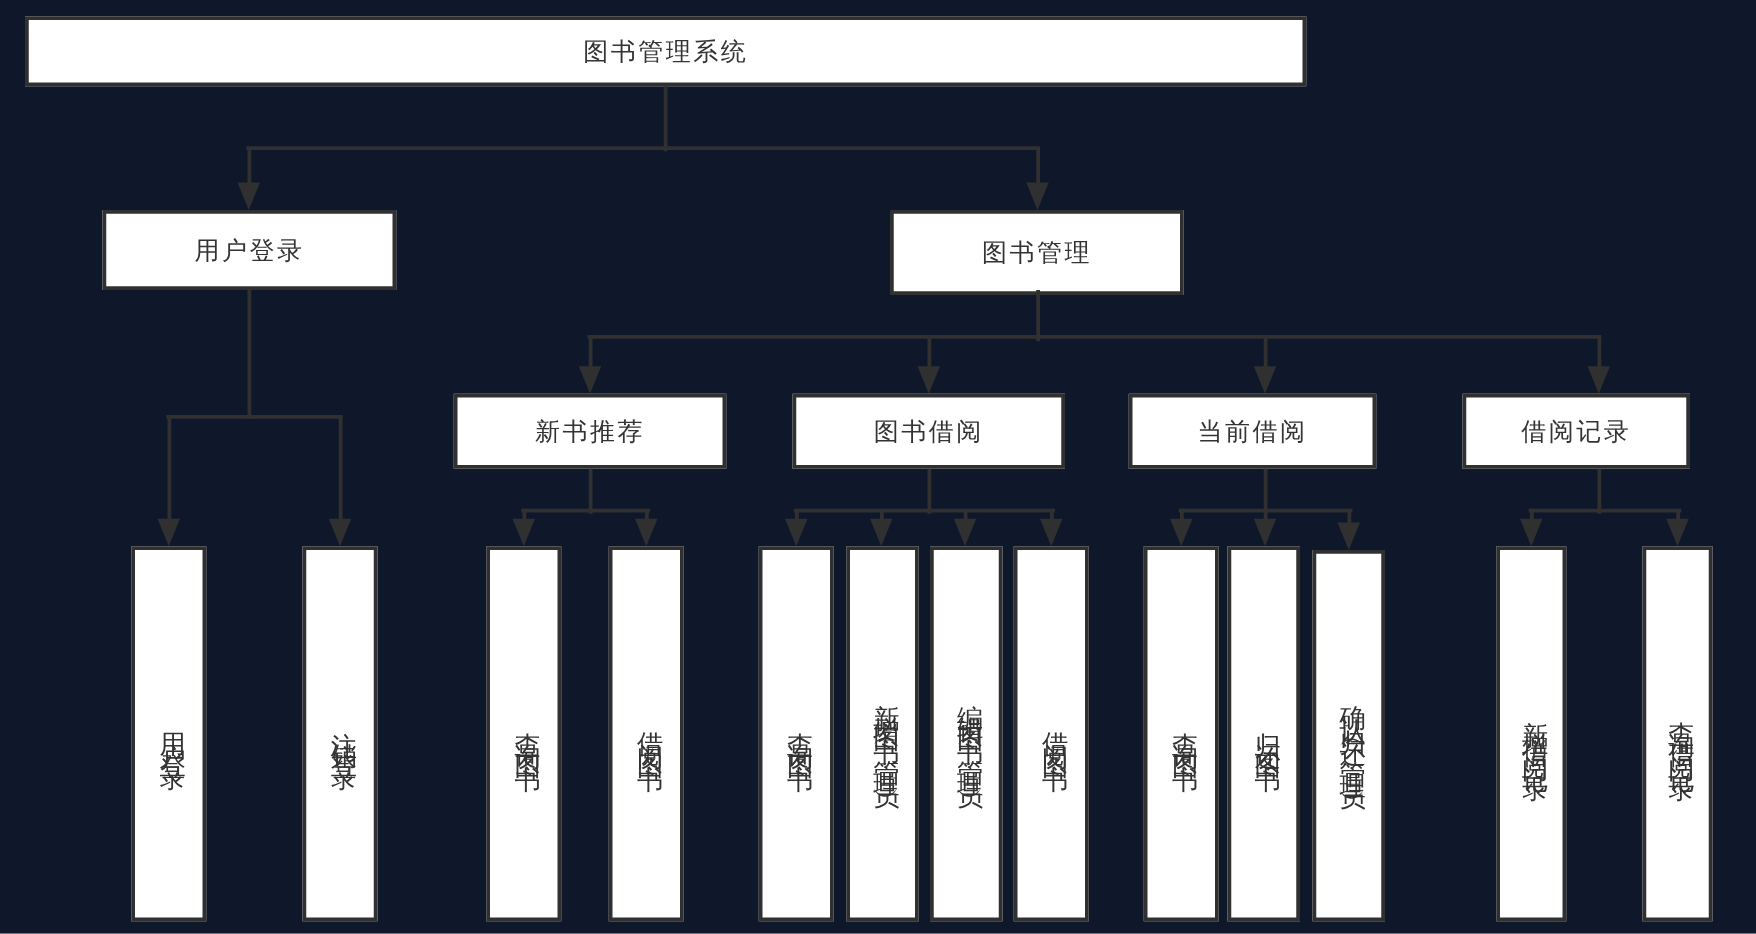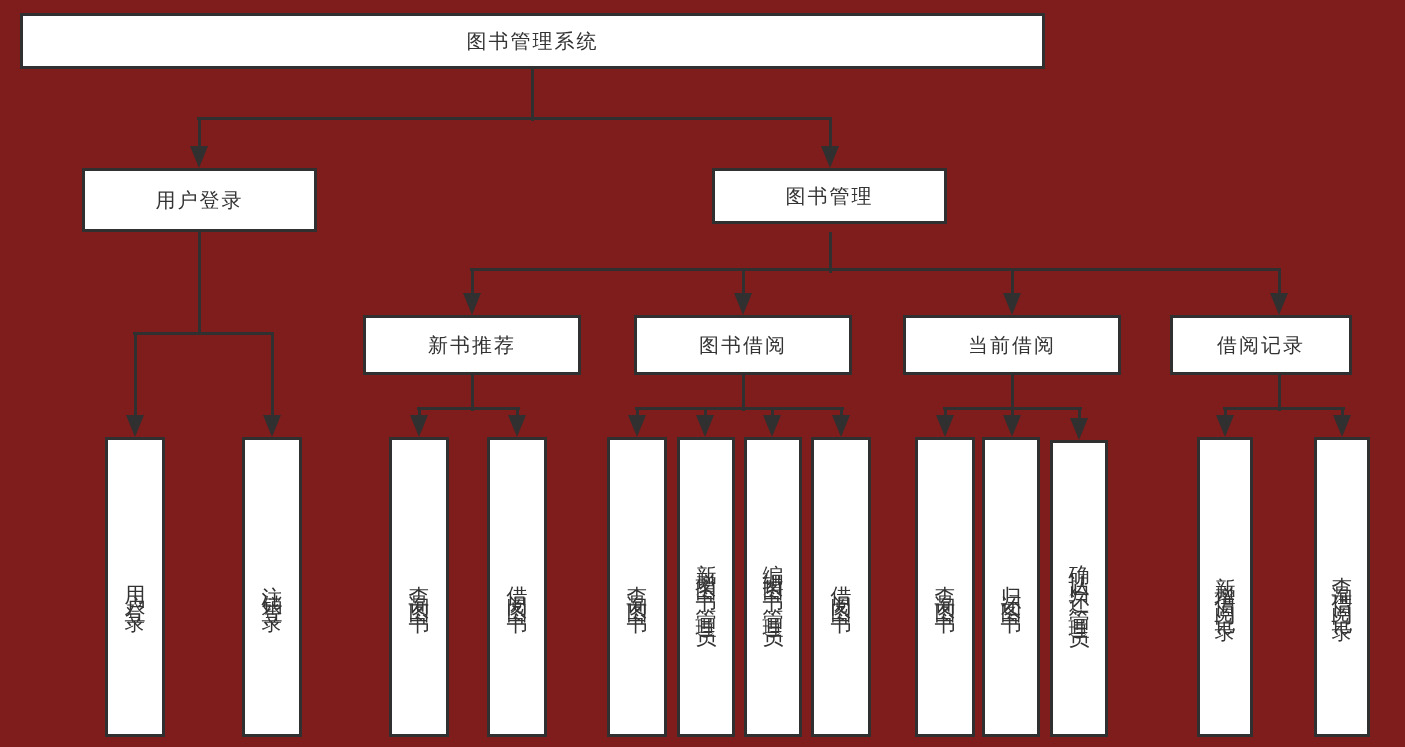--- a/index.html
+++ b/index.html
@@ -1,17 +1,17 @@
 <!DOCTYPE html>
 <html><head>
 <meta charset="utf-8">
 <style>
   html,body{margin:0;padding:0;background:#fff;}
-  .canvas{position:relative;width:1405px;height:747px;background:#7f1d1d;overflow:hidden;
-          font-family:Liberation Serif, serif;color:#333;}
+  .canvas{position:relative;width:1405px;height:747px;background:#0f172a;overflow:hidden;
+          font-family:Liberation Mono, monospace;color:#333;}
   
   .box{position:absolute;background:#fff;border:3px solid #303030;box-sizing:border-box;
        display:flex;align-items:center;justify-content:center;
        font-size:20px;letter-spacing:2px;color:#333;}
   .vbox{position:absolute;background:#fff;border:3px solid #303030;box-sizing:border-box;
         writing-mode:vertical-lr;display:flex;align-items:center;justify-content:center;
         font-size:21px;letter-spacing:9px;color:#333;}
   
   .vl{position:absolute;width:3px;background:#303030;}
   .hl{position:absolute;height:3px;background:#303030;}
@@ -28,21 +28,21 @@
   <div class="box" style="left:20px;top:13px;width:1025px;height:56px;">图书管理系统</div>
 
   <div class="vl" style="left:531px;top:69px;height:52px;"></div>
   <div class="hl" style="left:197px;top:117px;width:635px;"></div>
   <div class="vl" style="left:198px;top:118px;height:30px;"></div>
   <div class="ah" style="left:190px;top:146px;"></div>
   <div class="vl" style="left:829px;top:118px;height:30px;"></div>
   <div class="ah" style="left:821px;top:146px;"></div>
 
   <div class="box" style="left:82px;top:168px;width:235px;height:64px;">用户登录</div>
-  <div class="box" style="left:712px;top:168px;width:235px;height:56px;">图书管理</div>
+  <div class="box" style="left:712px;top:168px;width:235px;height:68px;">图书管理</div>
 
   <div class="vl" style="left:198px;top:232px;height:103px;"></div>
   <div class="hl" style="left:133px;top:332px;width:141px;"></div>
   <div class="vl" style="left:134px;top:333px;height:84px;"></div>
   <div class="ah" style="left:126px;top:415px;"></div>
   <div class="vl" style="left:271px;top:333px;height:84px;"></div>
   <div class="ah" style="left:263px;top:415px;"></div>
 
   <div class="vl" style="left:829px;top:232px;height:41px;"></div>
   <div class="hl" style="left:470px;top:268px;width:811px;"></div>
@@ -50,21 +50,21 @@
   <div class="ah" style="left:463px;top:293px;"></div>
   <div class="vl" style="left:742px;top:270px;height:25px;"></div>
   <div class="ah" style="left:734px;top:293px;"></div>
   <div class="vl" style="left:1011px;top:270px;height:25px;"></div>
   <div class="ah" style="left:1003px;top:293px;"></div>
   <div class="vl" style="left:1278px;top:270px;height:25px;"></div>
   <div class="ah" style="left:1270px;top:293px;"></div>
 
   <div class="box" style="left:634px;top:315px;width:218px;height:60px;">图书借阅</div>
   <div class="box" style="left:363px;top:315px;width:218px;height:60px;">新书推荐</div>
-  <div class="box" style="left:903px;top:315px;width:218px;height:60px;">当前借阅</div>
+  <div class="box" style="left:903px;top:315px;width:198px;height:60px;">当前借阅</div>
   <div class="box" style="left:1170px;top:315px;width:182px;height:60px;">借阅记录</div>
 
   <div class="vl" style="left:471px;top:375px;height:36px;"></div>
   <div class="hl" style="left:417px;top:407px;width:103px;"></div>
   <div class="vl" style="left:418px;top:407px;height:12px;"></div>
   <div class="ah" style="left:410px;top:415px;"></div>
   <div class="vl" style="left:516px;top:407px;height:12px;"></div>
   <div class="ah" style="left:508px;top:415px;"></div>
 
   <div class="vl" style="left:742px;top:375px;height:36px;"></div>

